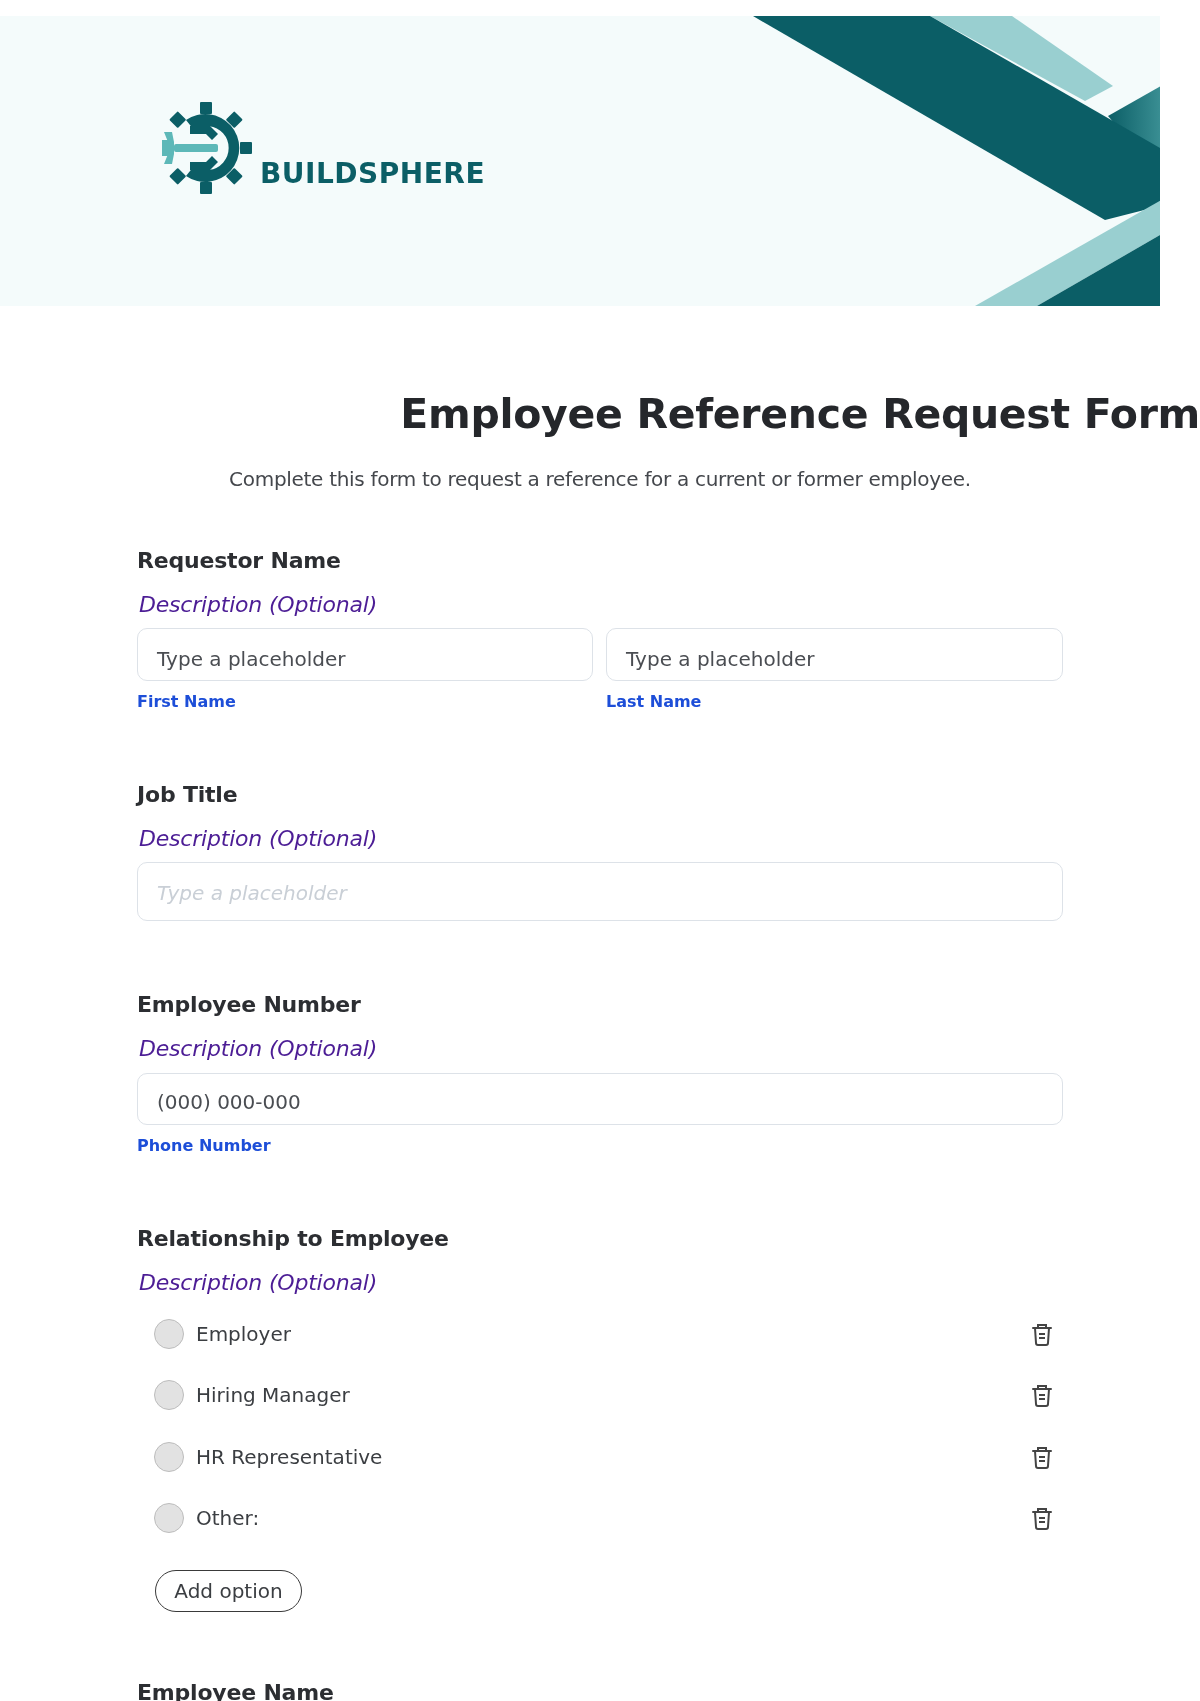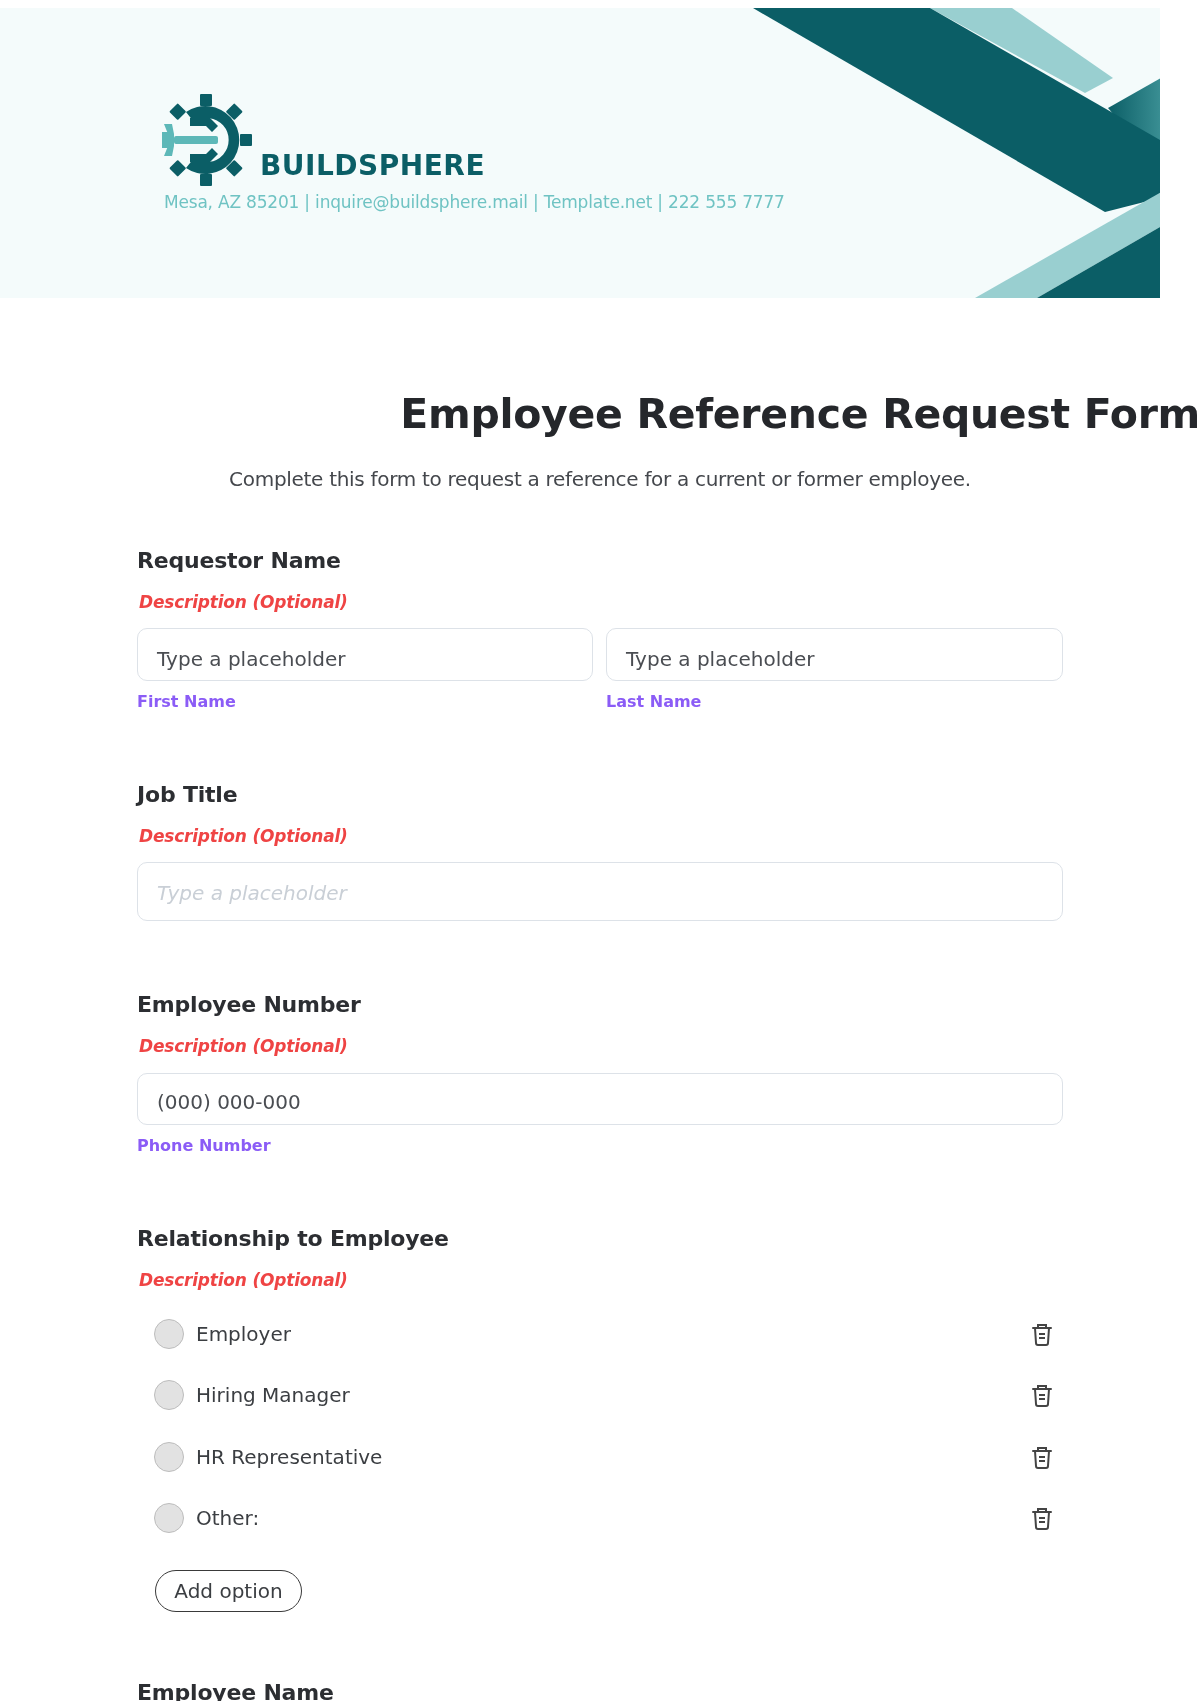--- a/index.html
+++ b/index.html
@@ -1,33 +1,33 @@
 <!DOCTYPE html>
 <html><head>
 <meta charset="utf-8">
 <style>
   * { box-sizing: border-box; margin: 0; padding: 0; }
   html, body { width: 1200px; height: 1701px; overflow: hidden; background: #ffffff; }
   body { position: relative; font-family: "Liberation Sans", "DejaVu Sans", sans-serif; color: #2b2b2b; }
 
-  .header { position: absolute; left: 0; top: 8px; width: 1160px; height: 290px; background: #f4fbfb; overflow: hidden; }
+  .header { position: absolute; left: 0; top: 16px; width: 1160px; height: 290px; background: #f4fbfb; overflow: hidden; }
   .header svg.deco { position: absolute; left: 0; top: 0; }
   .logo { position: absolute; left: 160px; top: 86px; width: 92px; height: 92px; }
   .brand { position: absolute; left: 260px; top: 141px; font-size: 28px; font-weight: bold; color: #0b5e66; letter-spacing: 0.5px; font-family: "DejaVu Sans", sans-serif; }
   .contact { position: absolute; left: 164px; top: 184px; font-size: 17px; color: #6fc3c3; font-family: "DejaVu Sans", sans-serif; letter-spacing: -0.2px; }
 
   .title { position: absolute; left: 0; width: 1200px; top: 390px; text-align: right; font-size: 41px; font-weight: bold; color: #25272b; font-family: "DejaVu Sans", sans-serif; letter-spacing: -0.3px; }
   .subtitle { position: absolute; left: 0; width: 1200px; top: 467px; text-align: center; font-size: 20px; color: #44474c; font-family: "DejaVu Sans", sans-serif; letter-spacing: -0.3px; }
 
   .label { position: absolute; left: 137px; font-size: 22px; font-weight: bold; color: #2c2e32; font-family: "DejaVu Sans", sans-serif; letter-spacing: -0.2px; }
-  .desc { position: absolute; left: 139px; font-size: 17px; font-style: italic; color: #ef4444; font-family: "DejaVu Sans", sans-serif; letter-spacing: -0.2px; font-weight: bold; }
+  .desc { position: absolute; left: 139px; font-size: 22px; font-style: italic; color: #4c1d95; font-family: "DejaVu Sans", sans-serif; letter-spacing: -0.2px; }
   .input { position: absolute; border: 1.5px solid #dde2e8; border-radius: 10px; background: #fff; font-family: "DejaVu Sans", sans-serif; padding-left: 23px; }
   .input span { position: absolute; left: 19px; font-size: 20px; color: #4a4d52; }
   .input span.ph-italic { font-style: italic; color: #c9cfd6; }
-  .sublabel { position: absolute; font-size: 16px; font-weight: bold; color: #8b5cf6; font-family: "DejaVu Sans", sans-serif; }
+  .sublabel { position: absolute; font-size: 16px; font-weight: bold; color: #1d4ed8; font-family: "DejaVu Sans", sans-serif; }
 
   .radio-row { position: absolute; left: 154px; width: 910px; height: 40px; }
   .radio { position: absolute; left: 0; top: 5px; width: 30px; height: 30px; border-radius: 50%; background: #e2e2e2; border: 1.5px solid #bdbdbd; }
   .radio-label { position: absolute; left: 42px; top: 8px; font-size: 20px; color: #3b3e42; font-family: "DejaVu Sans", sans-serif; }
   .trash { position: absolute; left: 874px; top: 6px; width: 28px; height: 28px; }
 
   .add-option { position: absolute; left: 155px; top: 1570px; width: 147px; height: 42px; border: 1.5px solid #3a3a3a; border-radius: 22px; background: #fff; font-size: 20px; color: #3b3e42; text-align: center; line-height: 40px; font-family: "DejaVu Sans", sans-serif; }
 </style>
 </head>
 <body>
@@ -70,21 +70,20 @@
     <path d="M30 68 L50 68 L58 60 L52 54 L46 60 L30 60 Z" fill="#0b5e66"></path>
 
     <g fill="#5db8b8">
       <rect x="14" y="42" width="44" height="8" rx="2"></rect>
       <path d="M4 30 L12 30 L14 40 L14 52 L12 62 L4 62 L8 52 L8 40 Z"></path>
       <path d="M2 38 L12 38 L12 54 L2 54 Z"></path>
     </g>
   </svg>
 
   <div class="brand">BUILDSPHERE</div>
-  <div class="contact">Mesa, AZ 85201 | inquire@buildsphere.mail | Template.net | 222 555 7777</div>
 </div>
 
 <div class="title">Employee Reference Request Form</div>
 <div class="subtitle">Complete this form to request a reference for a current or former employee.</div>
 
 <div class="label" style="top:548px;">Requestor Name</div>
 <div class="desc" style="top:592px;">Description (Optional)</div>
 <div class="input" style="left:137px; top:628px; width:456px; height:53px;">
   <span style="top:18px;">Type a placeholder</span>
 </div>

